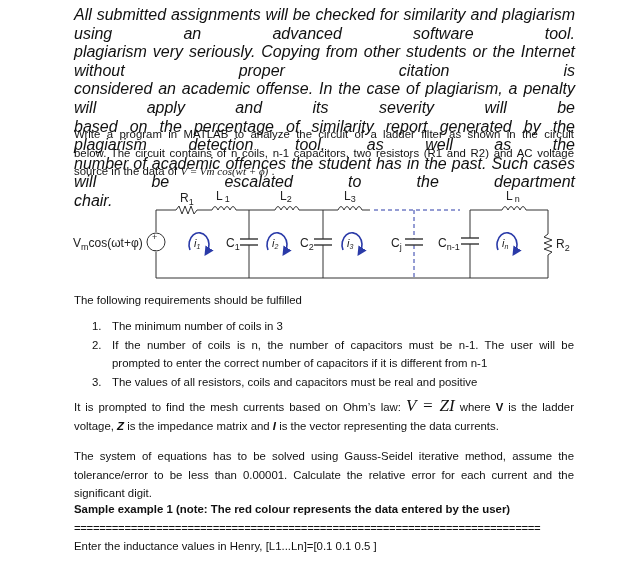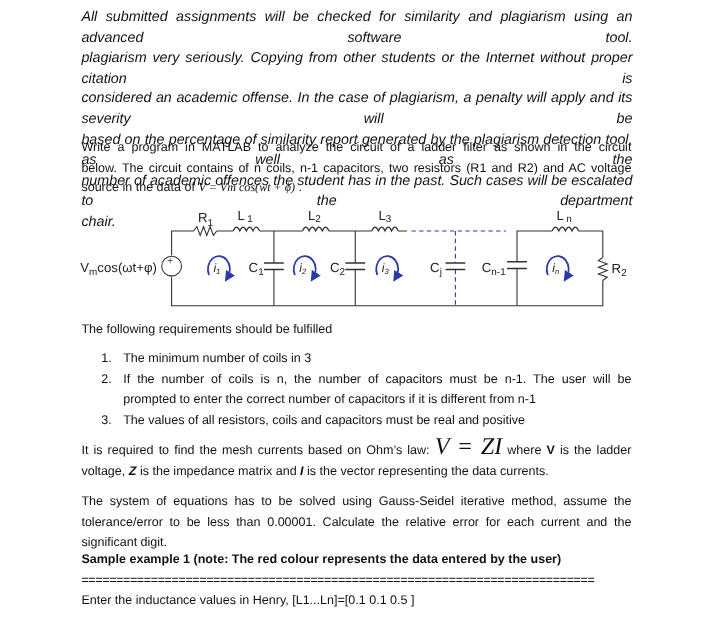--- a/index.html
+++ b/index.html
@@ -3,31 +3,31 @@
 <meta charset="utf-8">
 <style>
   html, body { margin:0; padding:0; background:#ffffff; }
   body { width:637px; height:566px; position:relative; overflow:hidden;
          font-family:"Liberation Sans", sans-serif; color:#111; }
   .p { position:absolute; left:74px; width:500px; font-size:11.4px; line-height:18.6px; }
   .ital { font-style:italic; }
   .jline { display:block; text-align:justify; text-align-last:justify; }
   .lline { display:block; }
   .math { font-family:"Liberation Serif", serif; font-style:italic; }
-  .bigmath { font-family:"Liberation Serif", serif; font-style:italic; font-size:22px; }
+  .bigmath { font-family:"Liberation Serif", serif; font-style:italic; font-size:17px; }
   ol.reqs { position:absolute; left:74px; width:500px; margin:0; padding:0; list-style:none; font-size:11.4px; line-height:18.6px; }
   ol.reqs li { position:relative; padding-left:38px; }
   ol.reqs li .num { position:absolute; left:18px; top:0; }
   .bold { font-weight:bold; }
   svg text { font-family:"Liberation Sans", sans-serif; }
 </style>
 </head>
 <body>
 
-<div class="p ital" style="top:6px; width:501px; font-size:13px;">
+<div class="p ital" style="top:6px; width:501px; font-size:16px;">
   <span class="jline">All submitted assignments will be checked for similarity and plagiarism using an advanced software tool.</span>
   <span class="jline">plagiarism very seriously. Copying from other students or the Internet without proper citation is</span>
   <span class="jline">considered an academic offense. In the case of plagiarism, a penalty will apply and its severity will be</span>
   <span class="jline">based on the percentage of similarity report generated by the plagiarism detection tool, as well as the</span>
   <span class="jline">number of academic offences the student has in the past. Such cases will be escalated to the department</span>
   <span class="lline">chair.</span>
 </div>
 
 <div class="p" style="top:125px;">
   <span class="jline">Write a program in MATLAB to analyze the circuit of a ladder filter as shown in the circuit</span>
@@ -133,21 +133,21 @@
     <span class="jline">If the number of coils is n, the number of capacitors must be n-1. The user will be</span>
     <span class="lline">prompted to enter the correct number of capacitors if it is different from n-1</span>
   </li>
   <li>
     <span class="num">3.</span>
     <span class="lline">The values of all resistors, coils and capacitors must be real and positive</span>
   </li>
 </ol>
 
 <div class="p" style="top:397px;">
-  <span class="lline" style="text-align:justify;text-align-last:justify;"><span>It is required to find the mesh currents based on Ohm’s law: </span><span class="bigmath">V = ZI</span><span>  where </span><b>V</b><span> is the ladder</span></span>
+  <span class="lline" style="text-align:justify;text-align-last:justify;"><span>It is prompted to find the mesh currents based on Ohm’s law: </span><span class="bigmath">V = ZI</span><span>  where </span><b>V</b><span> is the ladder</span></span>
   <span class="lline"><span>voltage, </span><b><i>Z</i></b><span> is the impedance matrix and </span><b><i>I</i></b><span> is the vector representing the data currents.</span></span>
 </div>
 
 <div class="p" style="top:447px;">
   <span class="jline">The system of equations has to be solved using Gauss-Seidel iterative method, assume the</span>
   <span class="jline">tolerance/error to be less than 0.00001. Calculate the relative error for each current and the</span>
   <span class="lline">significant digit.</span>
 </div>
 
 <div class="p" style="top:500px;">

